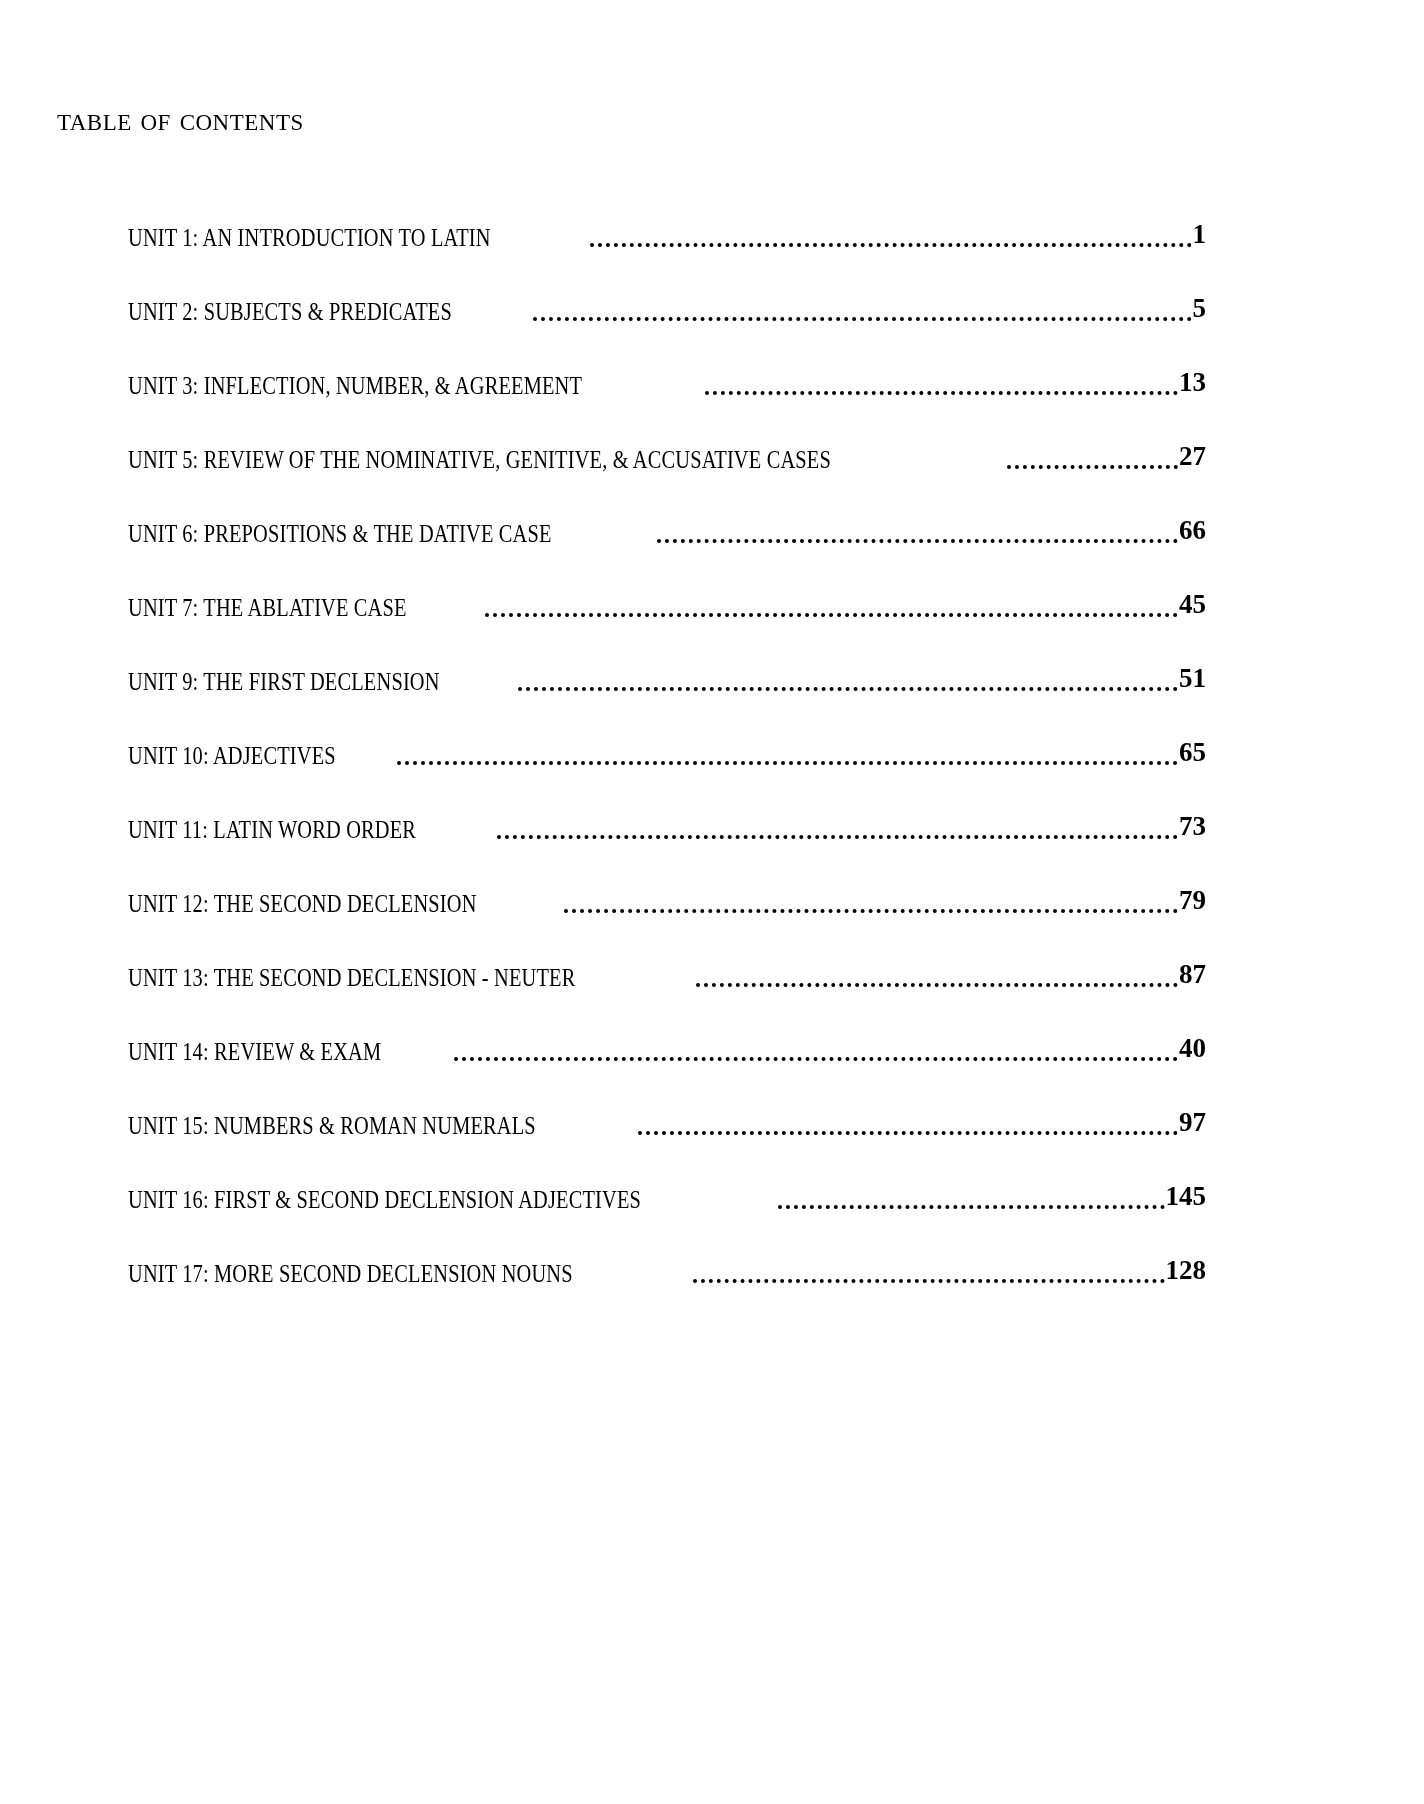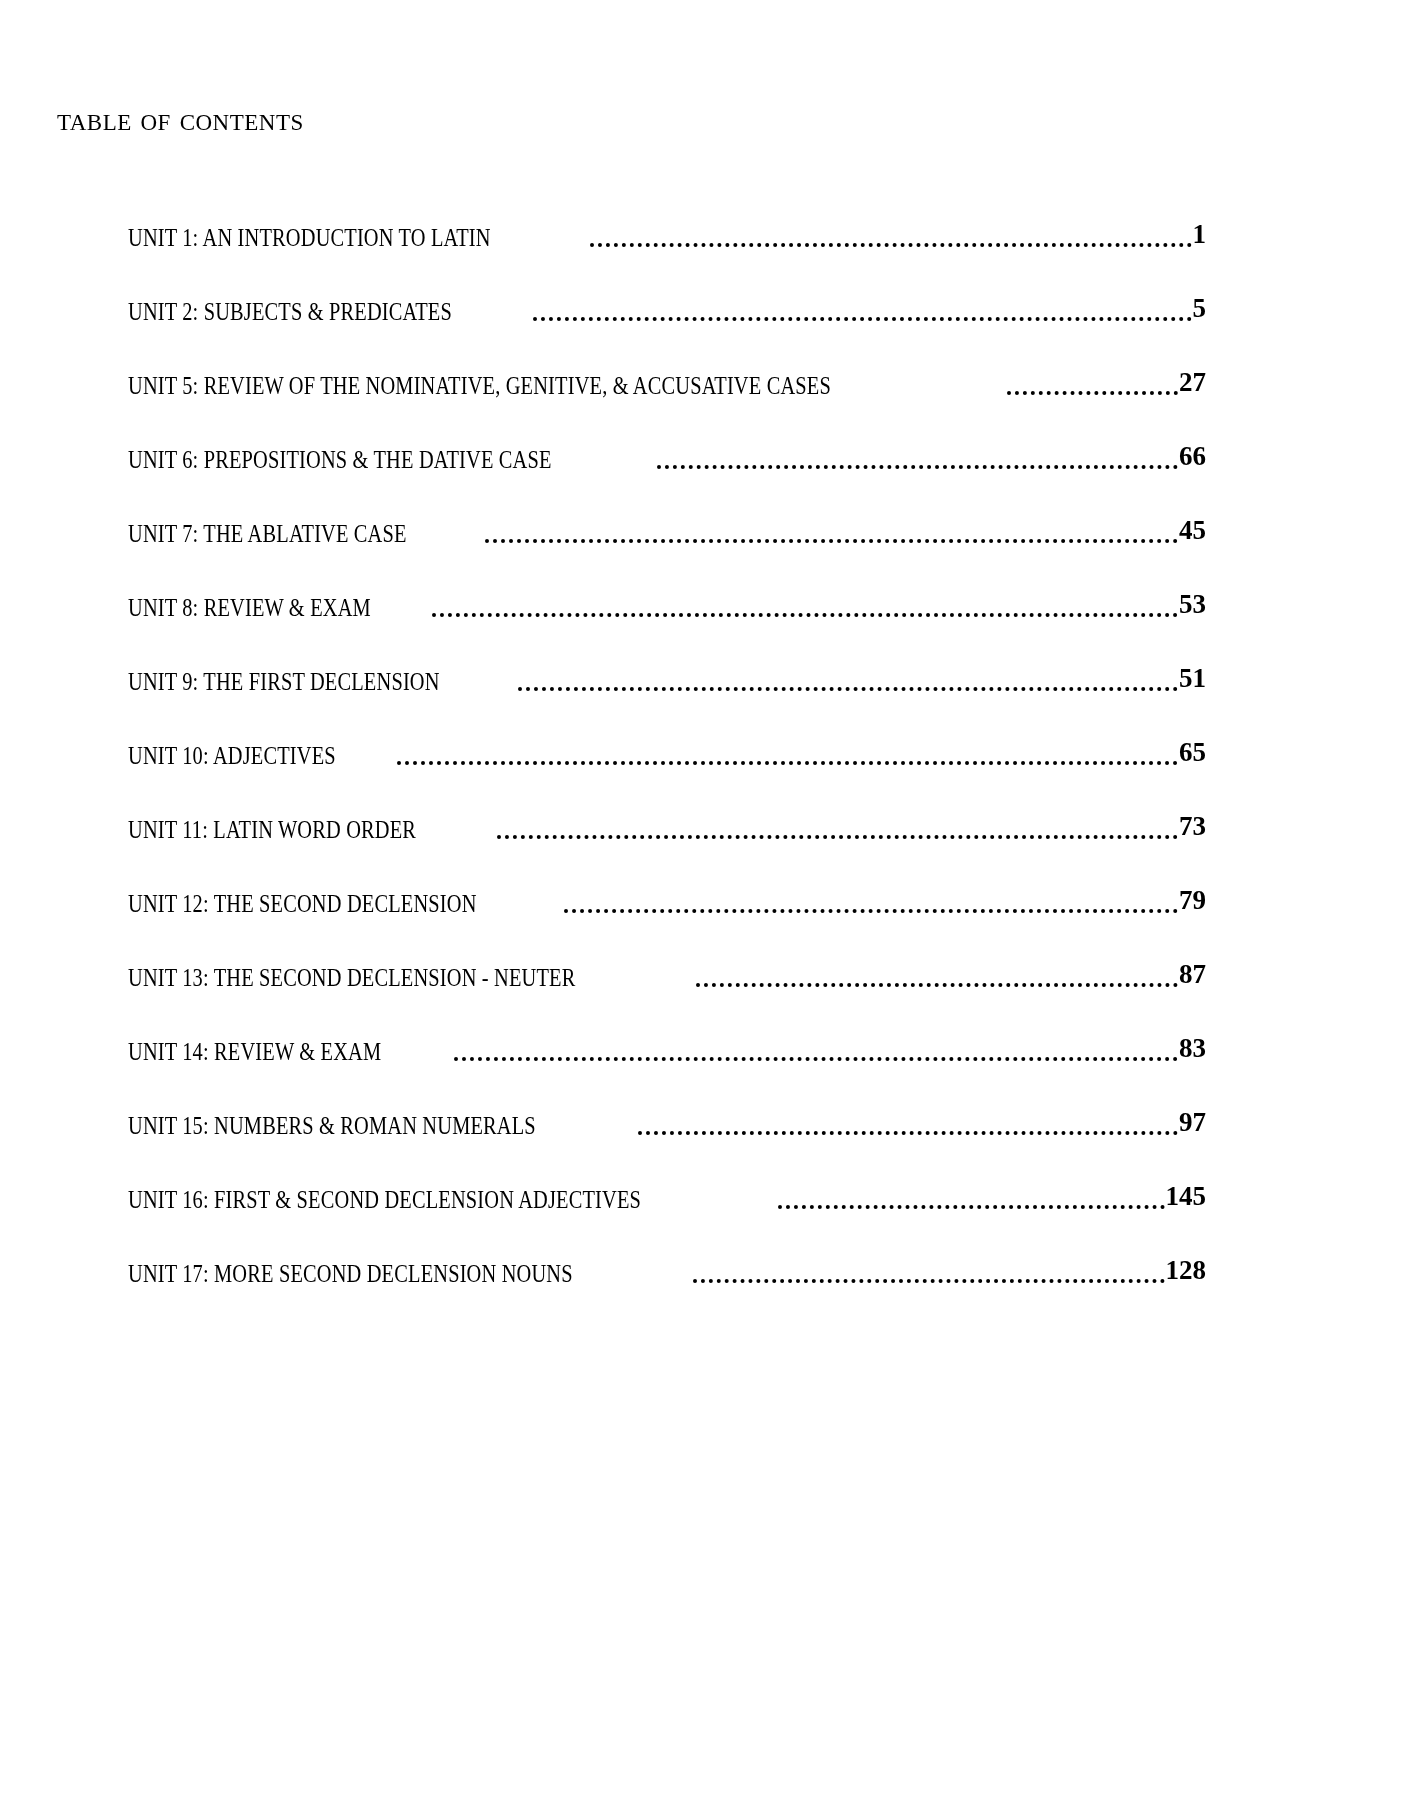--- a/index.html
+++ b/index.html
@@ -100,39 +100,39 @@
       <div class="toc-row gap-wide">
         <span class="toc-label">UNIT 1: AN INTRODUCTION TO LATIN</span>
         <span class="toc-leader"></span>
         <span class="toc-page">1</span>
       </div>
       <div class="toc-row gap-none">
         <span class="toc-label">UNIT 2: SUBJECTS &amp; PREDICATES</span>
         <span class="toc-leader"></span>
         <span class="toc-page">5</span>
       </div>
+      <div class="toc-row gap-wide">
+        <span class="toc-label">UNIT 3: INFLECTION, NUMBER, &amp; AGREEMENT</span>
+        <span class="toc-leader"></span>
+        <span class="toc-page">13</span>
+      </div>
       <div class="toc-row gap-none">
         <span class="toc-label">UNIT 5: REVIEW OF THE NOMINATIVE, GENITIVE, &amp; ACCUSATIVE CASES</span>
         <span class="toc-leader"></span>
         <span class="toc-page">27</span>
       </div>
       <div class="toc-row gap-none">
         <span class="toc-label">UNIT 6: PREPOSITIONS &amp; THE DATIVE CASE</span>
         <span class="toc-leader"></span>
         <span class="toc-page">66</span>
       </div>
       <div class="toc-row gap-wide">
         <span class="toc-label">UNIT 7: THE ABLATIVE CASE</span>
         <span class="toc-leader"></span>
         <span class="toc-page">45</span>
-      </div>
-      <div class="toc-row gap-none">
-        <span class="toc-label">UNIT 8: REVIEW &amp; EXAM</span>
-        <span class="toc-leader"></span>
-        <span class="toc-page">53</span>
       </div>
       <div class="toc-row gap-none">
         <span class="toc-label">UNIT 9: THE FIRST DECLENSION</span>
         <span class="toc-leader"></span>
         <span class="toc-page">51</span>
       </div>
       <div class="toc-row gap-wide">
         <span class="toc-label">UNIT 10: ADJECTIVES</span>
         <span class="toc-leader"></span>
         <span class="toc-page">65</span>
@@ -148,21 +148,21 @@
         <span class="toc-page">79</span>
       </div>
       <div class="toc-row gap-wide">
         <span class="toc-label">UNIT 13: THE SECOND DECLENSION - NEUTER</span>
         <span class="toc-leader"></span>
         <span class="toc-page">87</span>
       </div>
       <div class="toc-row gap-wide">
         <span class="toc-label">UNIT 14: REVIEW &amp; EXAM</span>
         <span class="toc-leader"></span>
-        <span class="toc-page">83</span>
+        <span class="toc-page">40</span>
       </div>
       <div class="toc-row gap-none">
         <span class="toc-label">UNIT 15: NUMBERS &amp; ROMAN NUMERALS</span>
         <span class="toc-leader"></span>
         <span class="toc-page">97</span>
       </div>
       <div class="toc-row gap-wide">
         <span class="toc-label">UNIT 16: FIRST &amp; SECOND DECLENSION ADJECTIVES</span>
         <span class="toc-leader"></span>
         <span class="toc-page">145</span>

